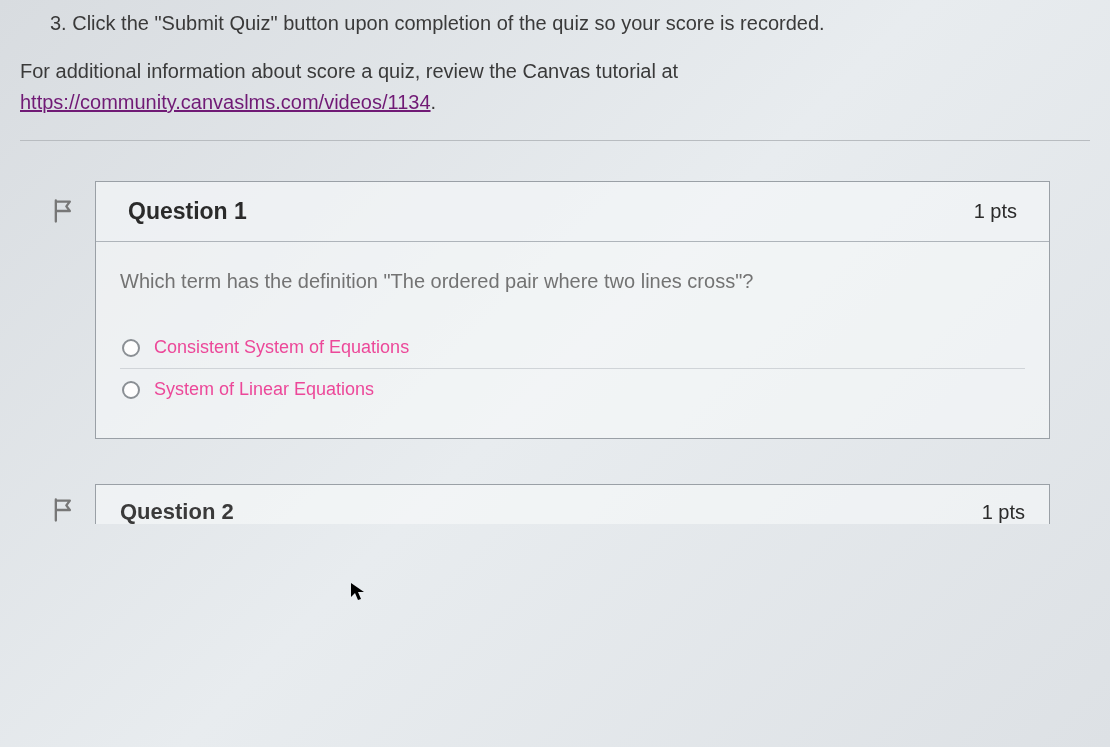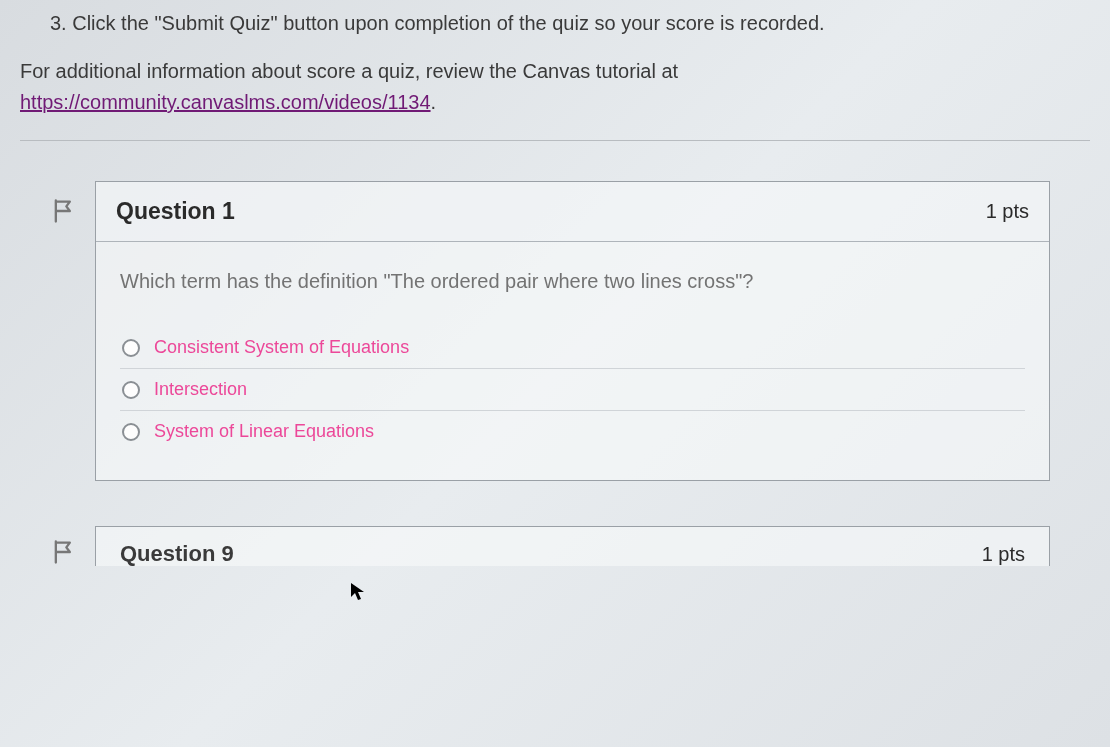--- a/index.html
+++ b/index.html
@@ -61,21 +61,21 @@
     }
     .question-card {
       flex: 1;
       border: 1px solid #9aa0a6;
       background: rgba(250, 251, 252, 0.55);
     }
     .question-header {
       display: flex;
       justify-content: space-between;
       align-items: center;
-      padding: 16px 20px;
+      padding: 16px 32px;
       border-bottom: 1px solid #aeb4ba;
       background: rgba(240, 242, 244, 0.3);
     }
     .question-title {
       font-size: 23px;
       font-weight: 700;
       color: #2a2a2a;
     }
     .question-pts {
       font-size: 20px;
@@ -190,40 +190,36 @@
     </div>
     <div class="question-body">
       <p class="question-text">Which term has the definition "The ordered pair where two lines cross"?</p>
       <div class="answers">
         <label class="answer-option">
           <span class="radio"></span>
           <span>Consistent System of Equations</span>
         </label>
         <label class="answer-option">
           <span class="radio"></span>
-          <span>Intersection</span>
-        </label>
-        <label class="answer-option">
-          <span class="radio"></span>
           <span>System of Linear Equations</span>
         </label>
       </div>
     </div>
   </div>
 </div>
 
 <div class="question-row partial">
   <div class="flag-icon-wrap">
     <svg viewBox="0 0 24 24">
         <path d="M5 3 L5 21 M5 4 L17 4 L14 8 L17 12 L5 12" stroke-linejoin="round" stroke-linecap="round"></path>
       </svg>
   </div>
   <div class="question-card partial">
     <div class="q2-header">
-      <span class="q2-title">Question 9</span>
+      <span class="q2-title">Question 2</span>
       <span class="q2-pts">1 pts</span>
     </div>
   </div>
 </div>
 
 <div class="cursor">
   <svg viewBox="0 0 16 20">
       <path d="M1 1 L1 15 L5 11 L8 18 L11 17 L8 10 L14 10 Z" fill="#000"></path>
     </svg>
 </div>

